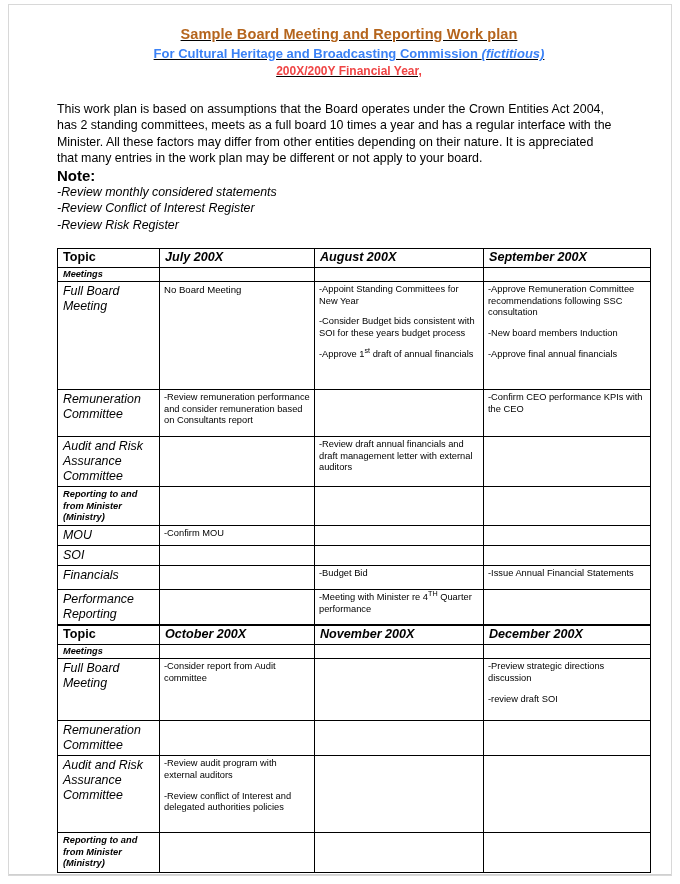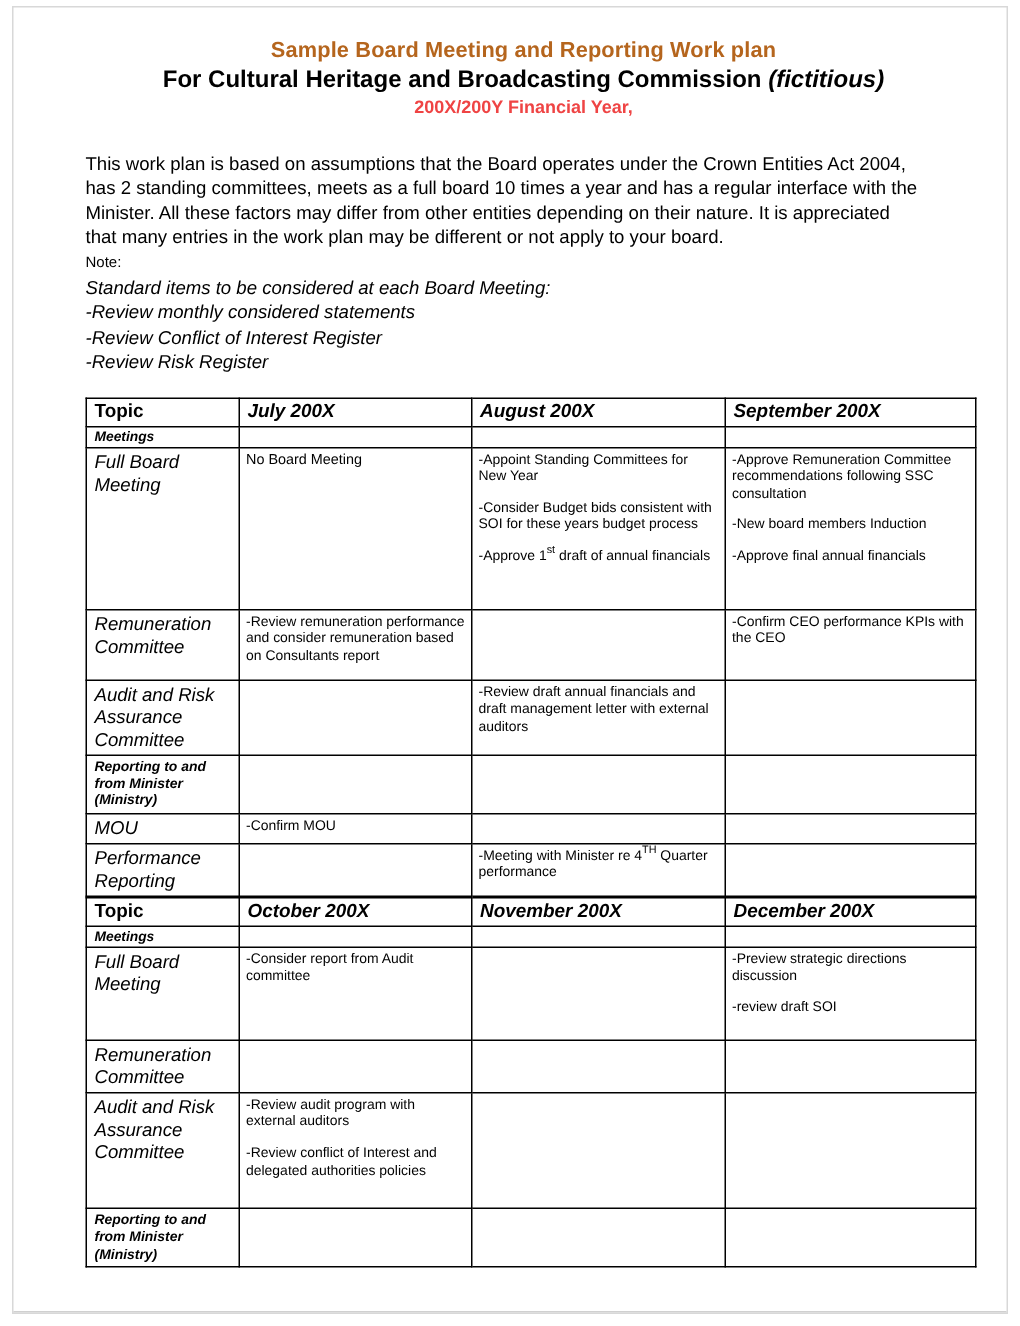--- a/index.html
+++ b/index.html
@@ -26,32 +26,32 @@
     box-sizing: border-box;
   }
   .page-inner {
     position: absolute;
     left: 40px;
     top: 20px;
     width: 600px;
   }
 
   
-  .title-block { text-align: center; }
+  .title-block { text-align: center; text-decoration: underline; }
   .doc-title {
     color: #b5651d;
     font-size: 14.5px;
     font-weight: bold;
     line-height: 19px;
     margin: 0;
     letter-spacing: 0.1px;
   }
   .doc-subtitle {
-    color: #000000;
-    font-size: 16px;
+    color: #3b82f6;
+    font-size: 13px;
     font-weight: bold;
     line-height: 16px;
     margin: 2px 0 0 0;
   }
   .doc-subtitle .fict { font-style: italic; }
   .doc-year {
     color: #ef4444;
     font-size: 12px;
     font-weight: bold;
     line-height: 16px;
@@ -62,22 +62,22 @@
   .intro {
     margin: 22px 0 0 8px;
     width: 557px;
     font-size: 12.4px;
     line-height: 16.4px;
     text-align: left;
   }
 
   .note-label {
     margin: 1px 0 0 8px;
-    font-size: 10px;
-    font-weight: normal;
+    font-size: 15px;
+    font-weight: bold;
     line-height: 16.4px;
   }
   .note-lines {
     margin: 0 0 0 8px;
     font-size: 12.4px;
     font-style: italic;
     line-height: 16.4px;
   }
   .note-lines div { white-space: pre; }
 
@@ -160,21 +160,20 @@
     <div class="title-block">
       <div class="doc-title">Sample Board Meeting and Reporting Work plan</div>
       <div class="doc-subtitle"><span>For Cultural Heritage and Broadcasting Commission </span><span class="fict">(fictitious)</span></div>
       <div class="doc-year">200X/200Y Financial Year,</div>
     </div>
 
     <div class="intro">This work plan is based on assumptions that the Board operates under the Crown Entities Act 2004, has 2 standing committees, meets as a full board 10 times a year and has a regular interface with the Minister.  All these factors may differ from other entities depending on their nature. It is appreciated that many entries in the work plan may be different or not apply to your board.</div>
 
     <div class="note-label">Note:</div>
     <div class="note-lines">
-      <div>Standard items to be considered at each Board Meeting:</div>
       <div>-Review monthly considered statements</div>
       <div>-Review Conflict of Interest Register</div>
       <div>-Review Risk Register</div>
     </div>
 
     <table class="wp-table">
       <colgroup>
         <col class="c-topic">
           <col class="c-m1">
           <col class="c-m2">
@@ -230,21 +229,33 @@
           <td class="body-cell"></td>
         </tr>
 
         <tr style="height: 15px;">
           <td class="rowlabel">MOU</td>
           <td class="body-cell">-Confirm MOU</td>
           <td class="body-cell"></td>
           <td class="body-cell"></td>
         </tr>
 
-
+        <tr style="height: 15px;">
+          <td class="rowlabel">SOI</td>
+          <td class="body-cell"></td>
+          <td class="body-cell"></td>
+          <td class="body-cell"></td>
+        </tr>
+
+        <tr style="height: 24px;">
+          <td class="rowlabel">Financials</td>
+          <td class="body-cell"></td>
+          <td class="body-cell">-Budget Bid</td>
+          <td class="body-cell">-Issue Annual Financial Statements</td>
+        </tr>
 
         <tr style="height: 29px;">
           <td class="rowlabel">Performance Reporting</td>
           <td class="body-cell"></td>
           <td class="body-cell"><span>-Meeting with Minister re 4</span><sup>TH</sup><span> Quarter performance</span></td>
           <td class="body-cell"></td>
         </tr>
       </tbody>
     </table>
 

